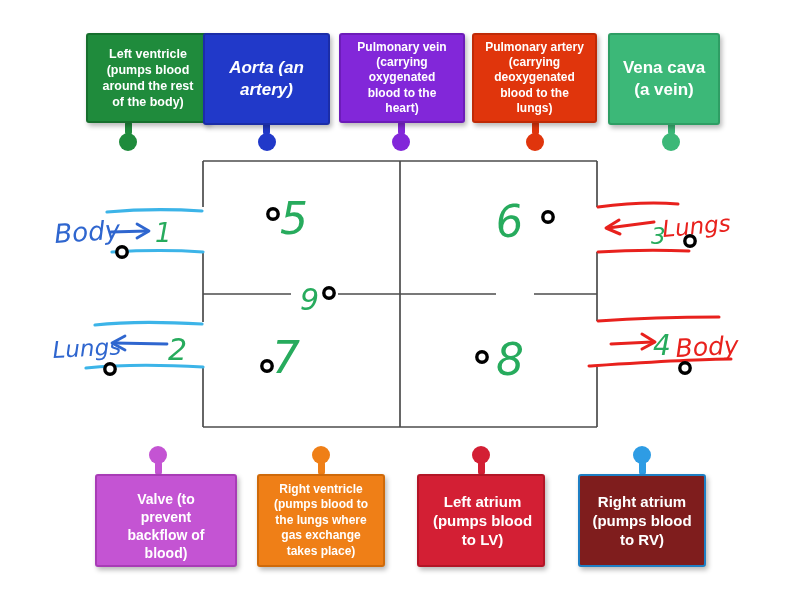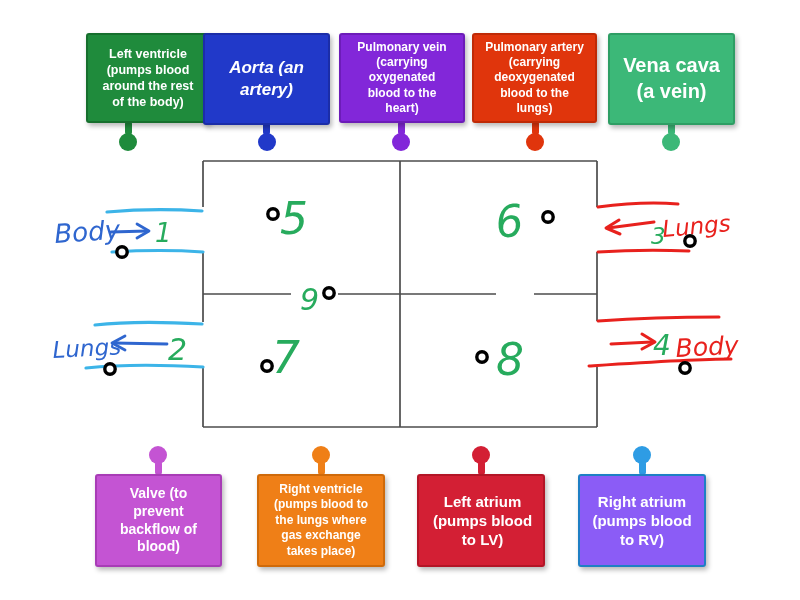--- a/index.html
+++ b/index.html
@@ -110,30 +110,30 @@
   </div>
   <div class="card" style="left: 203px; top: 33px; width: 127px; height: 92px; font-size: 17px; background-color: rgb(33, 57, 201); border-color: rgb(27, 45, 168); font-style: italic;">
     <span class="card-text">Aorta (an artery)</span>
   </div>
   <div class="card" style="left: 339px; top: 33px; width: 126px; height: 90px; font-size: 12px; background-color: rgb(130, 39, 217); border-color: rgb(108, 28, 184);">
     <span class="card-text">Pulmonary vein (carrying oxygenated blood to the heart)</span>
   </div>
   <div class="card" style="left: 472px; top: 33px; width: 125px; height: 90px; font-size: 12px; background-color: rgb(224, 53, 12); border-color: rgb(191, 42, 6); justify-content: flex-end;">
     <span class="card-text">Pulmonary artery (carrying deoxygenated blood to the lungs)</span>
   </div>
-  <div class="card" style="left: 608px; top: 33px; width: 127px; height: 92px; font-size: 20px; background-color: rgb(60, 184, 120); border-color: rgb(46, 158, 100);">
+  <div class="card" style="left: 608px; top: 33px; width: 112px; height: 92px; font-size: 17px; background-color: rgb(60, 184, 120); border-color: rgb(46, 158, 100);">
     <span class="card-text">Vena cava (a vein)</span>
   </div>
 
-  <div class="card" style="left: 95px; top: 474px; width: 127px; height: 93px; font-size: 14px; padding: 2px 16px; background-color: rgb(196, 84, 211); border-color: rgb(168, 60, 182);">
+  <div class="card" style="left: 95px; top: 474px; width: 142px; height: 93px; font-size: 14px; padding: 2px 16px; background-color: rgb(196, 84, 211); border-color: rgb(168, 60, 182); align-items: flex-end;">
     <span class="card-text">Valve (to prevent backflow of blood)</span>
   </div>
   <div class="card" style="left: 257px; top: 474px; width: 128px; height: 93px; font-size: 12px; background-color: rgb(239, 127, 23); border-color: rgb(207, 106, 10);">
     <span class="card-text">Right ventricle (pumps blood to the lungs where gas exchange takes place)</span>
   </div>
   <div class="card" style="left: 417px; top: 474px; width: 128px; height: 93px; font-size: 15px; background-color: rgb(211, 31, 52); border-color: rgb(179, 21, 38); padding-left: 13px;">
     <span class="card-text">Left atrium (pumps blood to LV)</span>
   </div>
-  <div class="card" style="left: 578px; top: 474px; width: 128px; height: 93px; font-size: 15px; background-color: #8b5cf6; border-color: rgb(30, 127, 196);">
+  <div class="card" style="left: 578px; top: 474px; width: 128px; height: 93px; font-size: 15px; background-color: #7f1d1d; border-color: rgb(30, 127, 196);">
     <span class="card-text">Right atrium (pumps blood to RV)</span>
   </div>
 
 </div>
 
 </body></html>

